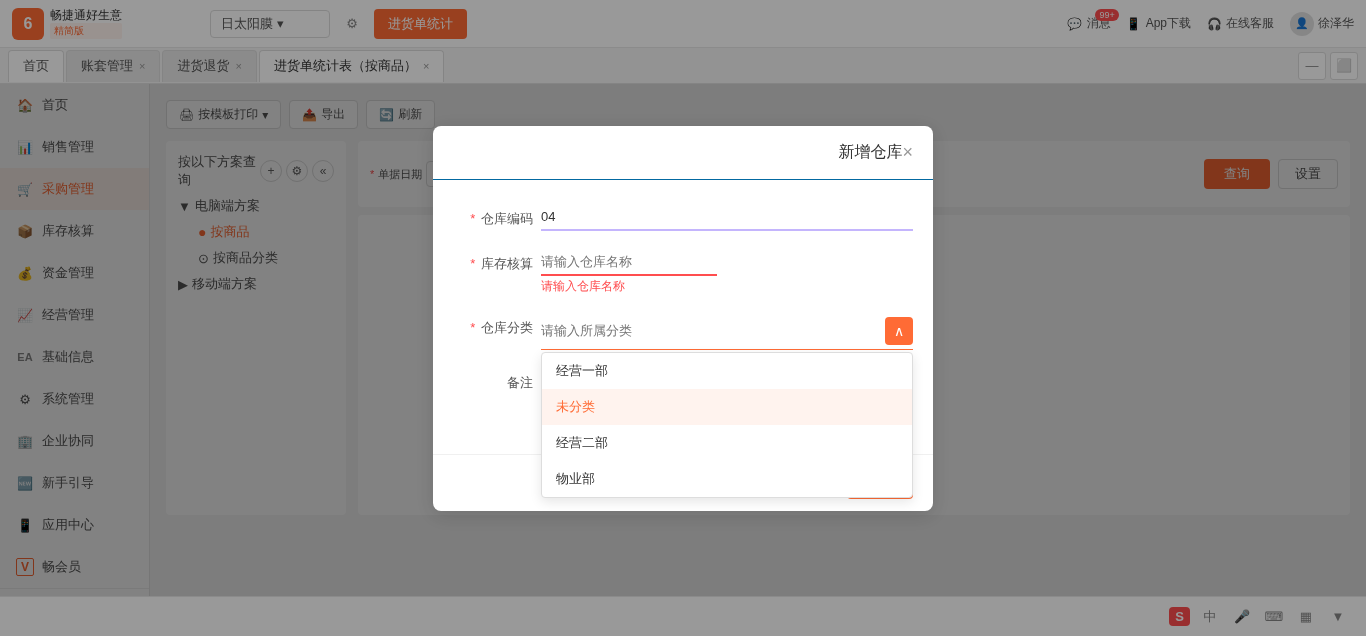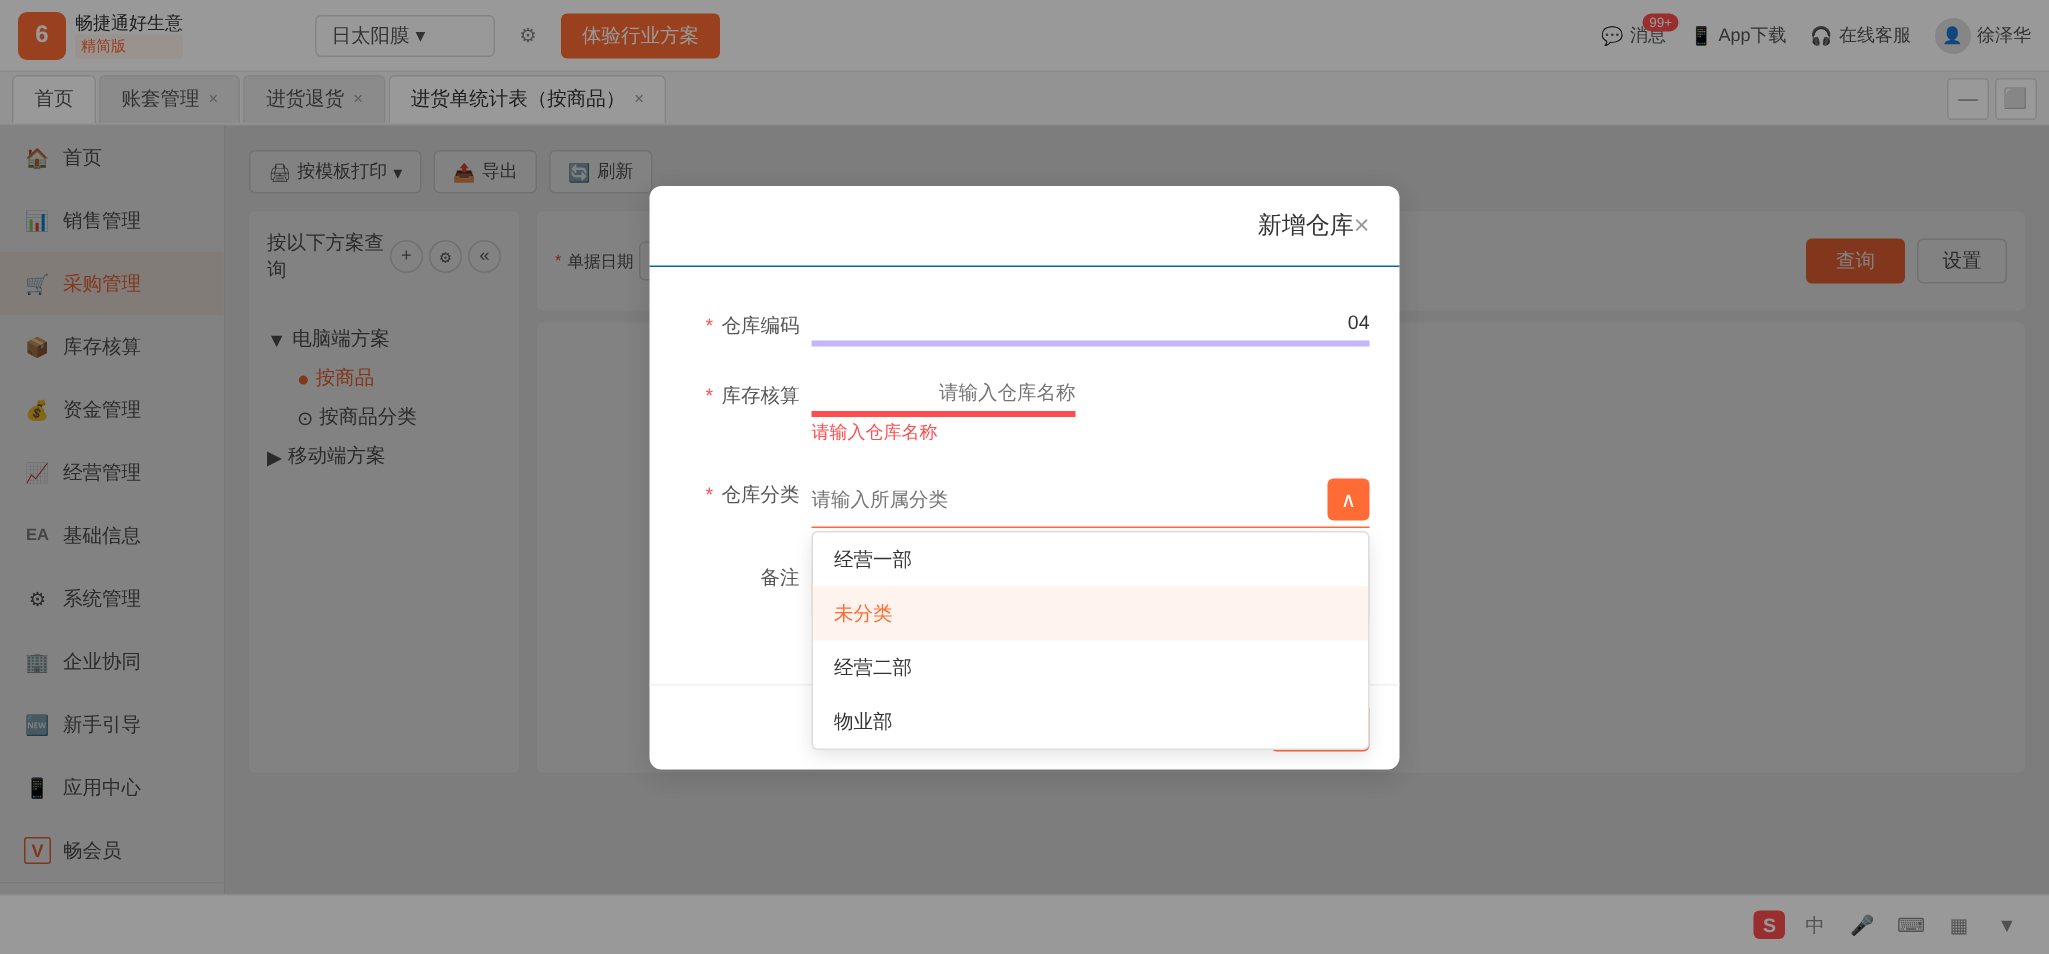--- a/index.html
+++ b/index.html
@@ -144,22 +144,22 @@
     .modal-body { padding: 24px 20px; }
     .form-row {
       display:flex;align-items:flex-start;margin-bottom:18px;gap:8px;
     }
     .form-label {
       width: 80px; font-size: 13px; color: #555; flex-shrink:0; padding-top: 6px;
       text-align: right;
     }
     .required { color: #ff4d4f; margin-right: 2px; }
     .form-input {
-      flex: 1; border: none; border-bottom: 4px solid #c4b5fd;
-      padding: 5px 0; font-size: 13px; color: #333; outline: none; text-align: right;
+      flex: 1; border: none; border-bottom: 2px solid #c4b5fd;
+      padding: 5px 0; font-size: 13px; color: #333; outline: none;
     }
     .form-input.error { border-bottom-color: #ff4d4f; }
     .error-msg { color: #ff4d4f; font-size: 12px; margin-top: 2px; }
     .form-textarea { width:100%;border:1px solid #ddd;border-radius:4px;padding:6px 8px;font-size:13px;color:#333;resize:none;outline:none; }
     .modal-footer { padding: 12px 20px; display:flex;justify-content:flex-end;gap:8px; border-top:1px solid #f0f0f0; }
     .btn-save { background:#ff6b35;color:white;border:none;border-radius:4px;padding:7px 20px;cursor:pointer;font-size:13px; }
 
     
     .category-select-wrap { flex:1; position: relative; }
     .category-input-row {
@@ -213,21 +213,21 @@
       <div class="logo-text">畅捷通好生意</div>
       <div class="logo-badge">精简版</div>
     </div>
   </div>
   <div class="nav-center">
     <div class="nav-store-select">
       <span>日太阳膜</span>
       <span>▾</span>
     </div>
     <div class="nav-gear">⚙</div>
-    <button class="btn-trial">体验行业方案</button>
+    <button class="btn-trial">进货单统计</button>
   </div>
   <div class="nav-right">
     <div class="nav-right-item">
       <span>💬</span>
       <span>消息</span>
       <span class="badge"><span>99+</span></span>
     </div>
     <div class="nav-right-item">
       <span>📱</span>
       <span>App下载</span>
@@ -341,21 +341,21 @@
         <button class="btn-outline">
           <span>🔄</span>
           <span>刷新</span>
         </button>
       </div>
     </div>
 
     <div style="display:flex;gap:12px;">
 
       <div style="background:#fff;border-radius:4px;padding:12px;width:180px;flex-shrink:0;">
-        <div style="display:flex;align-items:center;justify-content:space-between;margin-bottom:24px;font-family:Liberation Mono, monospace;">
+        <div style="display:flex;align-items:center;justify-content:space-between;margin-bottom:4px;">
           <span style="font-size:13px;color:#555;">按以下方案查询</span>
           <div style="display:flex;gap:4px;">
             <div class="tree-btn">+</div>
             <div class="tree-btn">⚙</div>
             <div class="tree-btn">«</div>
           </div>
         </div>
         <div class="tree-item">
           <span>▼</span>
           <span>电脑端方案</span>

